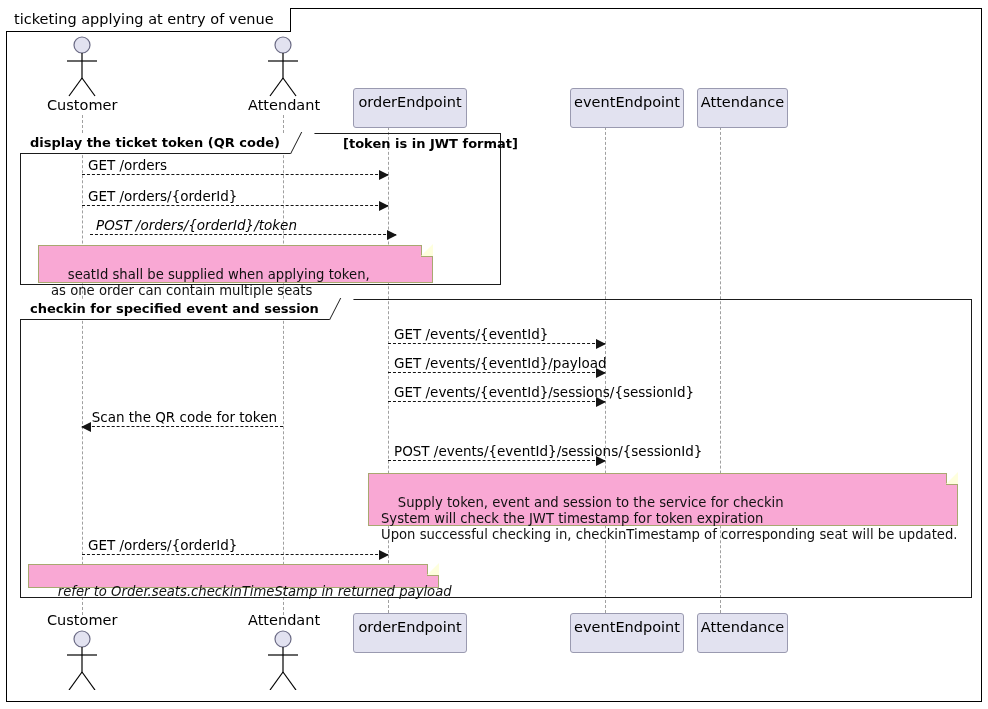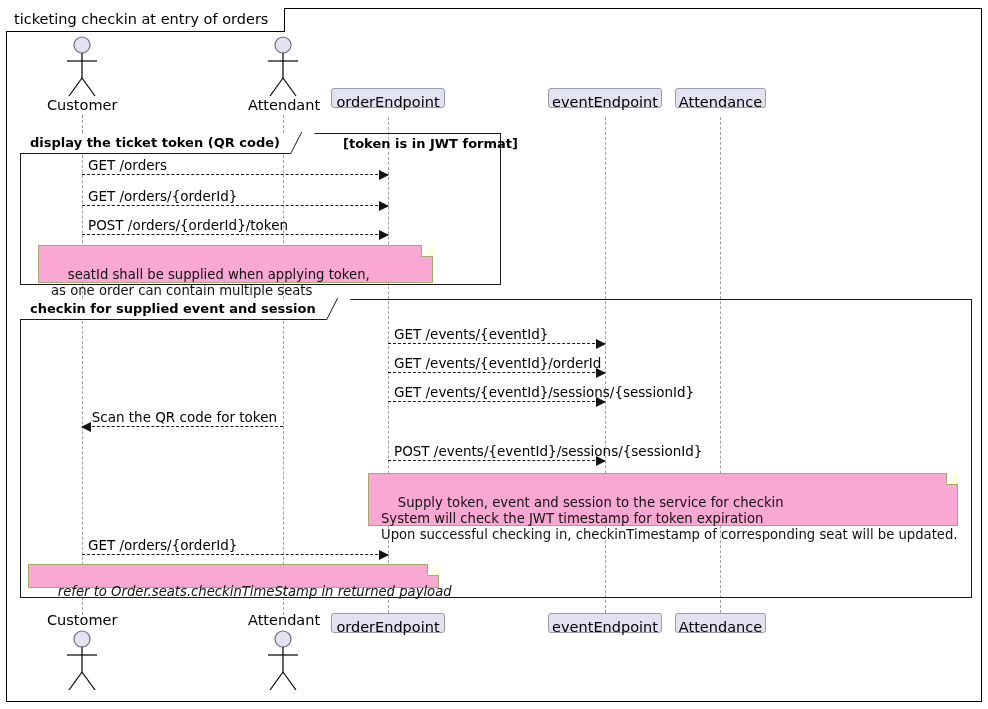--- a/index.html
+++ b/index.html
@@ -40,23 +40,24 @@
   .actor svg{display:block;margin:0 auto;}
   .actor-label{font-size:14.5px;color:#000;white-space:nowrap;}
   
   .pbox{
     position:absolute;
     background:#E2E2F0;
     border:1px solid #9a9ab0;
     border-radius:3px;
     font-size:14.5px;color:#000;
     text-align:center;
-    line-height:26px;height:20px;
+    line-height:26px;height:40px;
     box-sizing:border-box;
     white-space:nowrap;
+    margin-left:22px;
   }
   
   .group{
     position:absolute;
     border:1.6px solid #1b1b1b;
     box-sizing:border-box;background:transparent;
   }
   .group-tab{
     position:absolute;
     border:1.4px solid #1b1b1b;
@@ -127,21 +128,21 @@
     border-bottom:12px solid #FEFFDD;
   }
 </style>
 </head>
 <body>
 
 <div id="canvas">
 
   <div class="outer-frame"></div>
   <div class="outer-tab">
-    <span>ticketing checkin at entry of orders</span>
+    <span>ticketing applying at entry of venue</span>
   </div>
 
   <div class="lifeline" style="left:82px;  top:115px; height:500px;"></div>
   <div class="lifeline" style="left:283px; top:115px; height:500px;"></div>
   <div class="lifeline" style="left:388px; top:117px; height:496px;"></div>
   <div class="lifeline" style="left:605px; top:117px; height:496px;"></div>
   <div class="lifeline" style="left:720px; top:117px; height:496px;"></div>
 
   <div class="actor" style="left:47px; top:36px;">
     <svg width="70" height="62" viewBox="0 0 70 62">
@@ -180,47 +181,47 @@
     <div class="head-r"></div>
     <div class="msg-label left">GET /orders</div>
   </div>
 
   <div class="msg" style="left:82px; top:186px; width:306px;">
     <div class="line"></div>
     <div class="head-r"></div>
     <div class="msg-label left">GET /orders/{orderId}</div>
   </div>
 
-  <div class="msg" style="left:82px; top:215px; width:306px;">
+  <div class="msg" style="left:90px; top:215px; width:306px;font-style:italic;">
     <div class="line"></div>
     <div class="head-r"></div>
     <div class="msg-label left">POST /orders/{orderId}/token</div>
   </div>
 
   <div class="note" style="left:38px; top:245px; width:395px; height:38px;">
     <span>seatId shall be supplied when applying token,
 as one order can contain multiple seats</span>
     <span class="fold"></span>
   </div>
 
   <div class="group" style="left:20px; top:299px; width:952px; height:299px;"></div>
   <div class="group-tab" style="left:20px; top:299px;">
-    <span>checkin for supplied event and session</span>
+    <span>checkin for specified event and session</span>
   </div>
 
   <div class="msg" style="left:388px; top:324px; width:217px;">
     <div class="line"></div>
     <div class="head-r"></div>
     <div class="msg-label left">GET /events/{eventId}</div>
   </div>
 
   <div class="msg" style="left:388px; top:353px; width:217px;">
     <div class="line"></div>
     <div class="head-r"></div>
-    <div class="msg-label left">GET /events/{eventId}/orderId</div>
+    <div class="msg-label left">GET /events/{eventId}/payload</div>
   </div>
 
   <div class="msg" style="left:388px; top:382px; width:217px;">
     <div class="line"></div>
     <div class="head-r"></div>
     <div class="msg-label left">GET /events/{eventId}/sessions/{sessionId}</div>
   </div>
 
   <div class="msg" style="left:82px; top:407px; width:201px;">
     <div class="line"></div>

